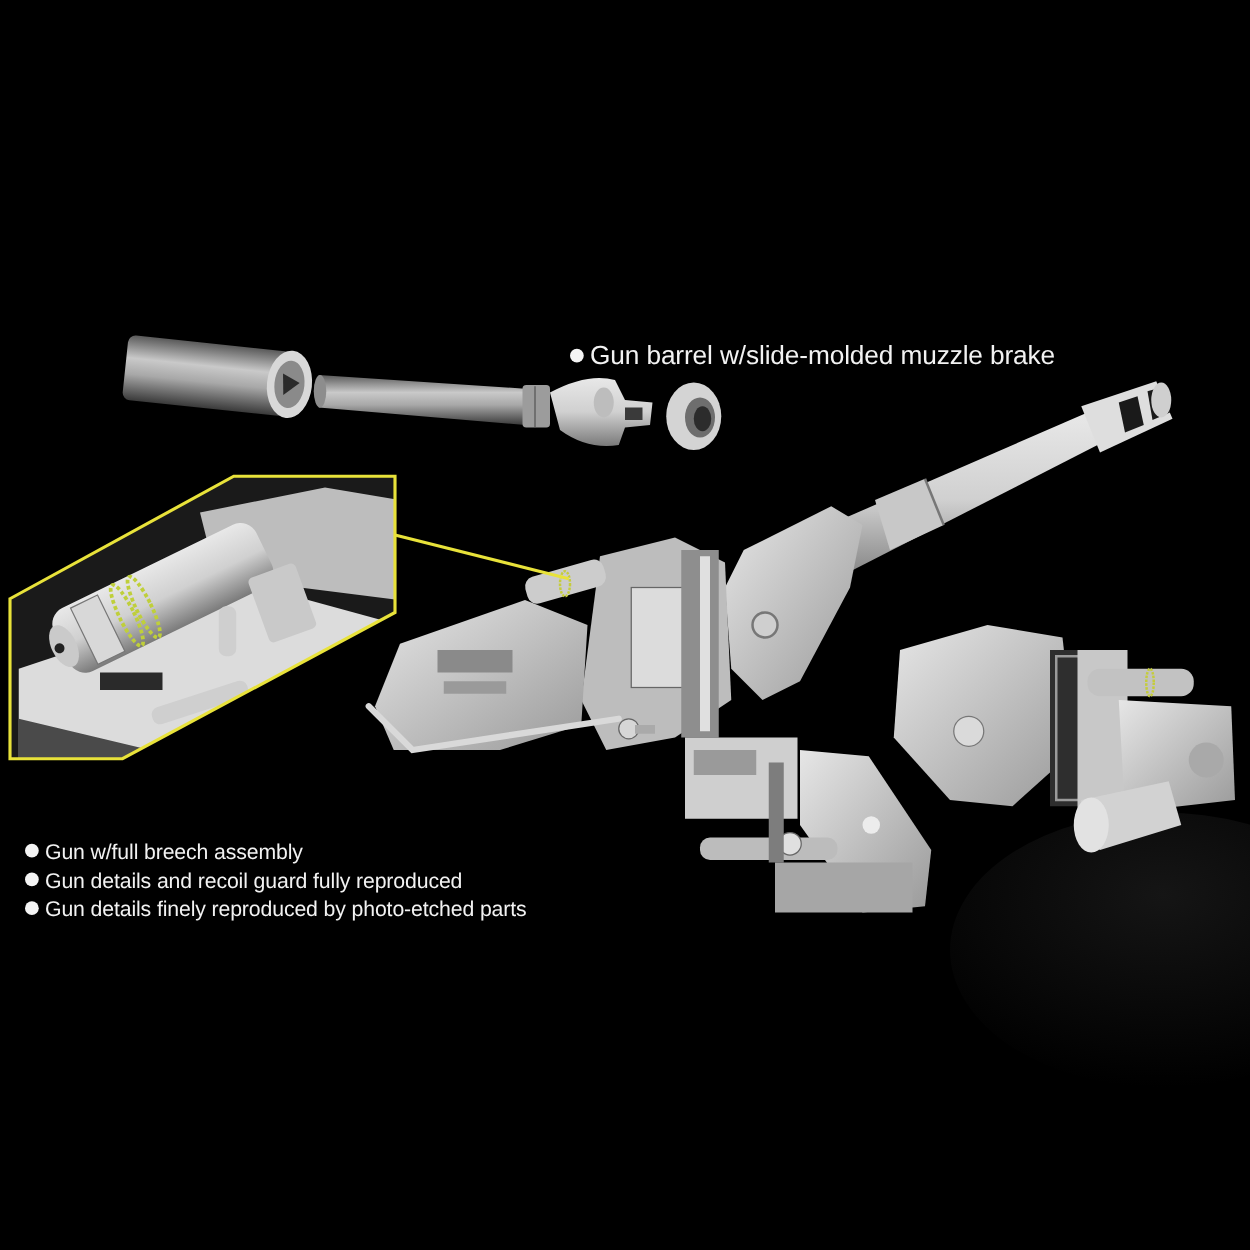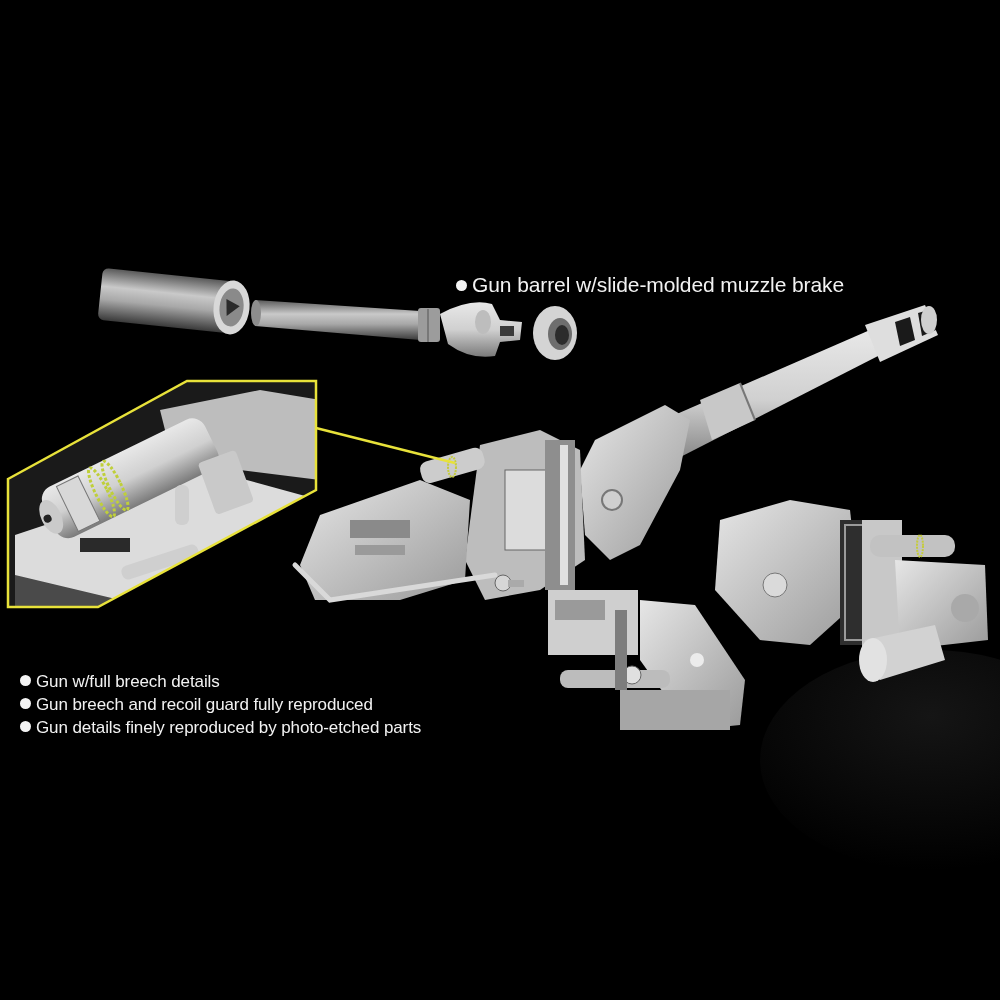--- a/index.html
+++ b/index.html
@@ -160,23 +160,23 @@
       <line x1="316" y1="428" x2="455" y2="463" stroke="#e8e23a" stroke-width="2.5"></line>
     </g>
   </svg>
 
   <div class="caption cap-top">
     <span class="dot"></span><span>Gun barrel w/slide-molded muzzle brake</span>
   </div>
 
   <div class="features">
     <div class="caption">
-      <span class="dot"></span><span>Gun w/full breech details</span>
+      <span class="dot"></span><span>Gun w/full breech assembly</span>
     </div>
     <div class="caption">
-      <span class="dot"></span><span>Gun breech and recoil guard fully reproduced</span>
+      <span class="dot"></span><span>Gun details and recoil guard fully reproduced</span>
     </div>
     <div class="caption">
       <span class="dot"></span><span>Gun details finely reproduced by photo-etched parts</span>
     </div>
   </div>
 
 </div>
 
 </body></html>

